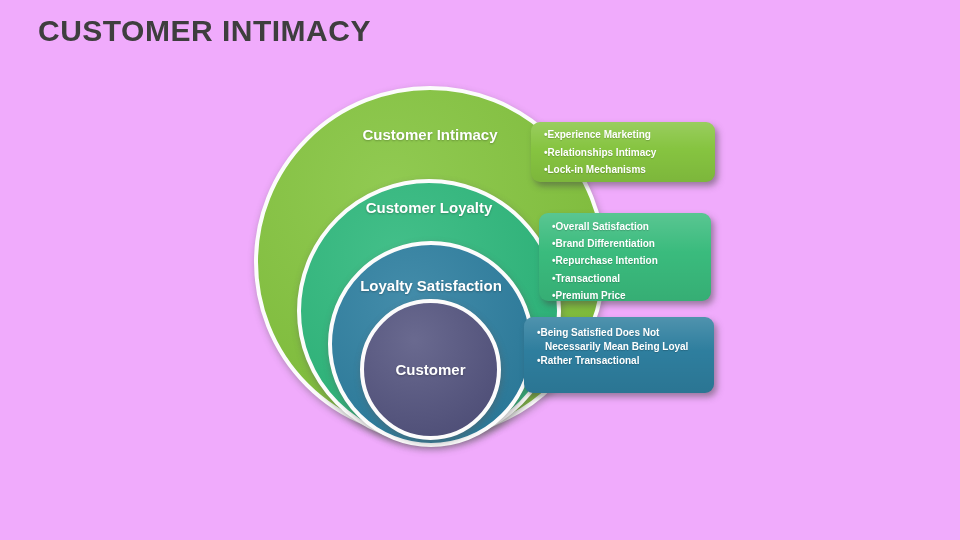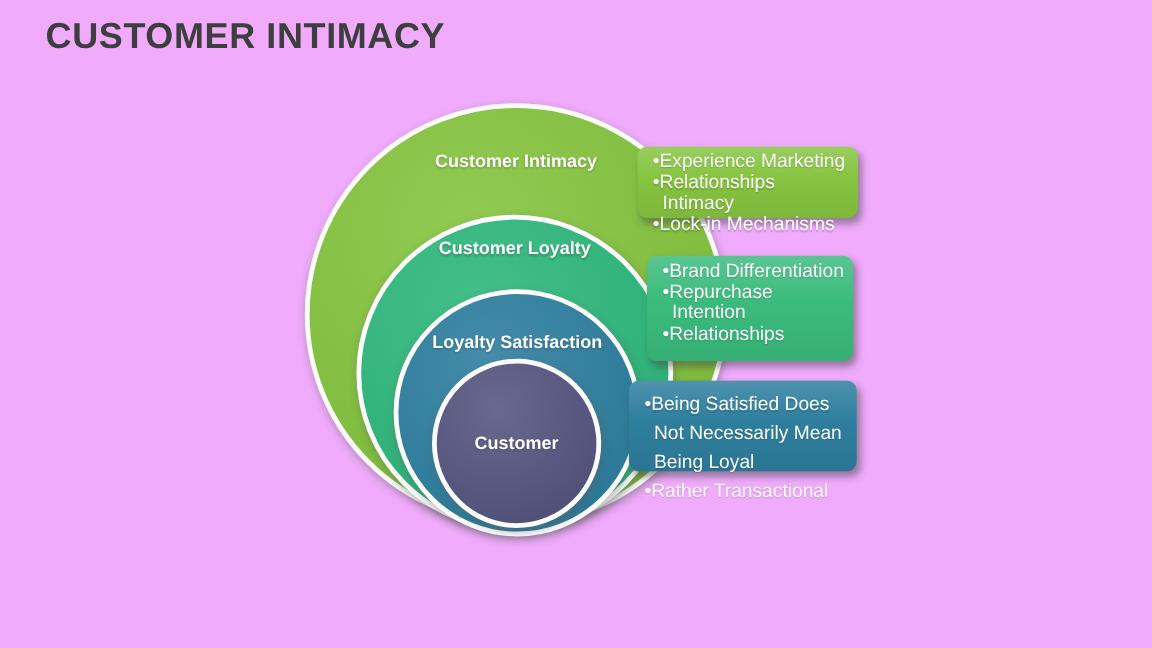--- a/index.html
+++ b/index.html
@@ -42,34 +42,34 @@
   .ring-4 .ring-label{top:58px;}
   
   .callout{
     position:absolute;z-index:5;
     border-radius:9px;
     box-shadow:3px 4px 6px rgba(70,70,70,.5);
     color:#fff;
   }
   .callout ul{
     margin:0;padding:0;list-style:none;
-    font-size:16px;font-weight:400;
+    font-size:10px;font-weight:700;
     text-shadow:0 1px 1px rgba(0,0,0,.18);
   }
   .callout li{padding-left:8px;text-indent:-8px;}
   .callout li::before{content:"\2022";}
   .callout-1{left:531px;top:122px;width:184px;height:60px;
     background:linear-gradient(180deg,rgba(255,255,255,.16),rgba(255,255,255,0) 45%,rgba(0,0,0,.07)),#86C440;}
   .callout-1 ul{padding:4px 6px 0 13px;line-height:17.5px;}
   .callout-2{left:539px;top:213px;width:172px;height:88px;
     background:linear-gradient(180deg,rgba(255,255,255,.16),rgba(255,255,255,0) 45%,rgba(0,0,0,.07)),#3ABB7D;}
   .callout-2 ul{padding:5px 4px 0 13px;line-height:17.2px;}
   .callout-3{left:524px;top:317px;width:190px;height:76px;
     background:linear-gradient(180deg,rgba(255,255,255,.16),rgba(255,255,255,0) 45%,rgba(0,0,0,.07)),#2E7E9E;}
-  .callout-3 ul{padding:9px 2px 0 13px;line-height:24px;}
+  .callout-3 ul{padding:9px 2px 0 13px;line-height:14px;}
 </style>
 </head>
 <body>
 
 <div class="slide">
   <div class="title">CUSTOMER INTIMACY</div>
 
   <div>
     <div class="ring ring-1">
       <span class="ring-label">Customer Intimacy</span>
@@ -87,23 +87,25 @@
 
   <div class="callout callout-1">
     <ul>
         <li>Experience Marketing</li>
         <li>Relationships Intimacy</li>
         <li>Lock-in Mechanisms</li>
       </ul>
   </div>
   <div class="callout callout-2">
     <ul>
+        <li>Overall Satisfaction</li>
         <li>Brand Differentiation</li>
         <li>Repurchase Intention</li>
-        <li>Relationships</li>
+        <li>Transactional</li>
+        <li>Premium Price</li>
       </ul>
   </div>
   <div class="callout callout-3">
     <ul>
         <li>Being Satisfied Does Not Necessarily Mean Being Loyal</li>
         <li>Rather Transactional</li>
       </ul>
   </div>
 </div>
 

